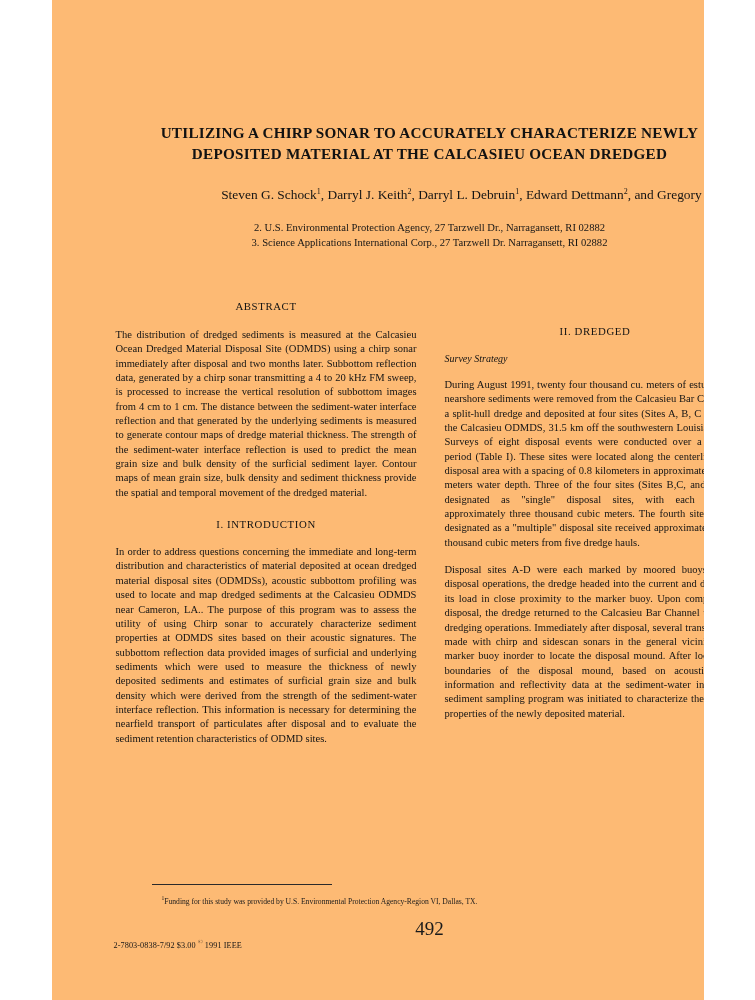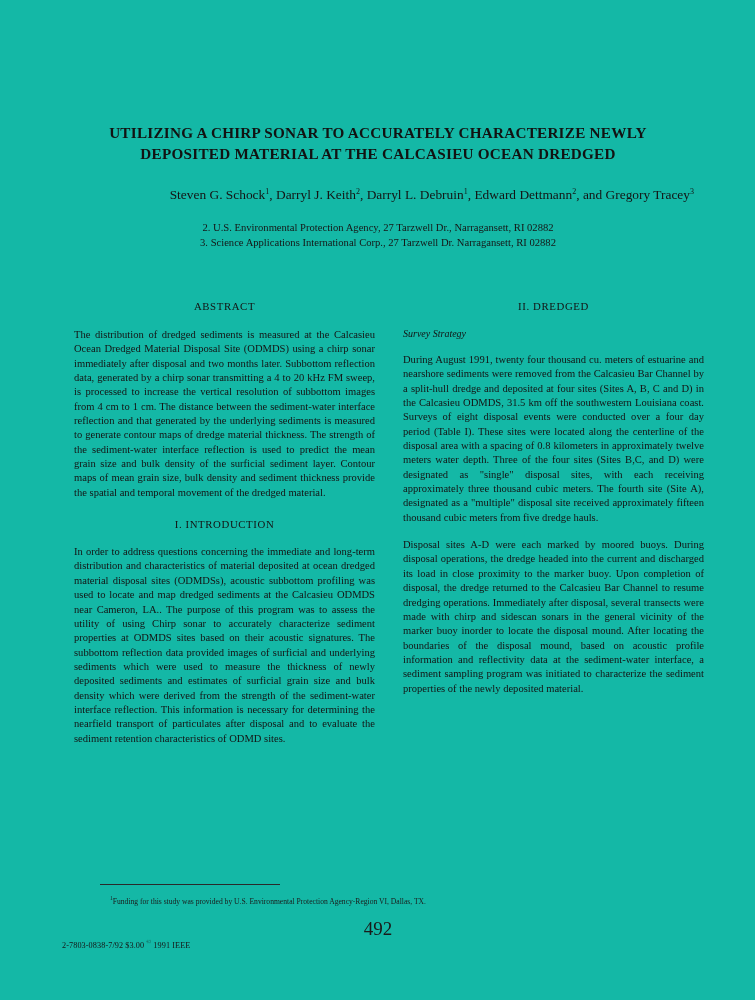--- a/index.html
+++ b/index.html
@@ -2,23 +2,23 @@
 <html><head>
 <meta charset="utf-8">
 <style>
   html, body {
     margin: 0;
     padding: 0;
     background: #ffffff;
   }
   .page {
     position: relative;
-    width: 755px;
+    width: 652px;
     height: 1000px;
-    background: #14b8a6;
+    background: #fdba74;
     margin: 0 auto;
     overflow: hidden;
     font-family: "Liberation Serif", "DejaVu Serif", serif;
     color: #0d0d0d;
     -webkit-font-smoothing: none;
   }
   .paper-inner {
     position: absolute;
     left: 62px;
     top: 0;
@@ -59,24 +59,25 @@
     font-size: 10.6px;
     line-height: 14.6px;
     color: #161616;
   }
   .affiliations div { white-space: nowrap; }
 
   
   .columns {
     position: absolute;
     top: 300px;
-    left: 12px;
+    left: 2px;
     width: 630px;
     display: flex;
     gap: 28px;
+    align-items: center;
   }
   .col {
     width: 301px;
   }
   .sec-head {
     text-align: center;
     font-size: 10.8px;
     letter-spacing: 0.6px;
     margin-bottom: 16px;
     color: #131313;

